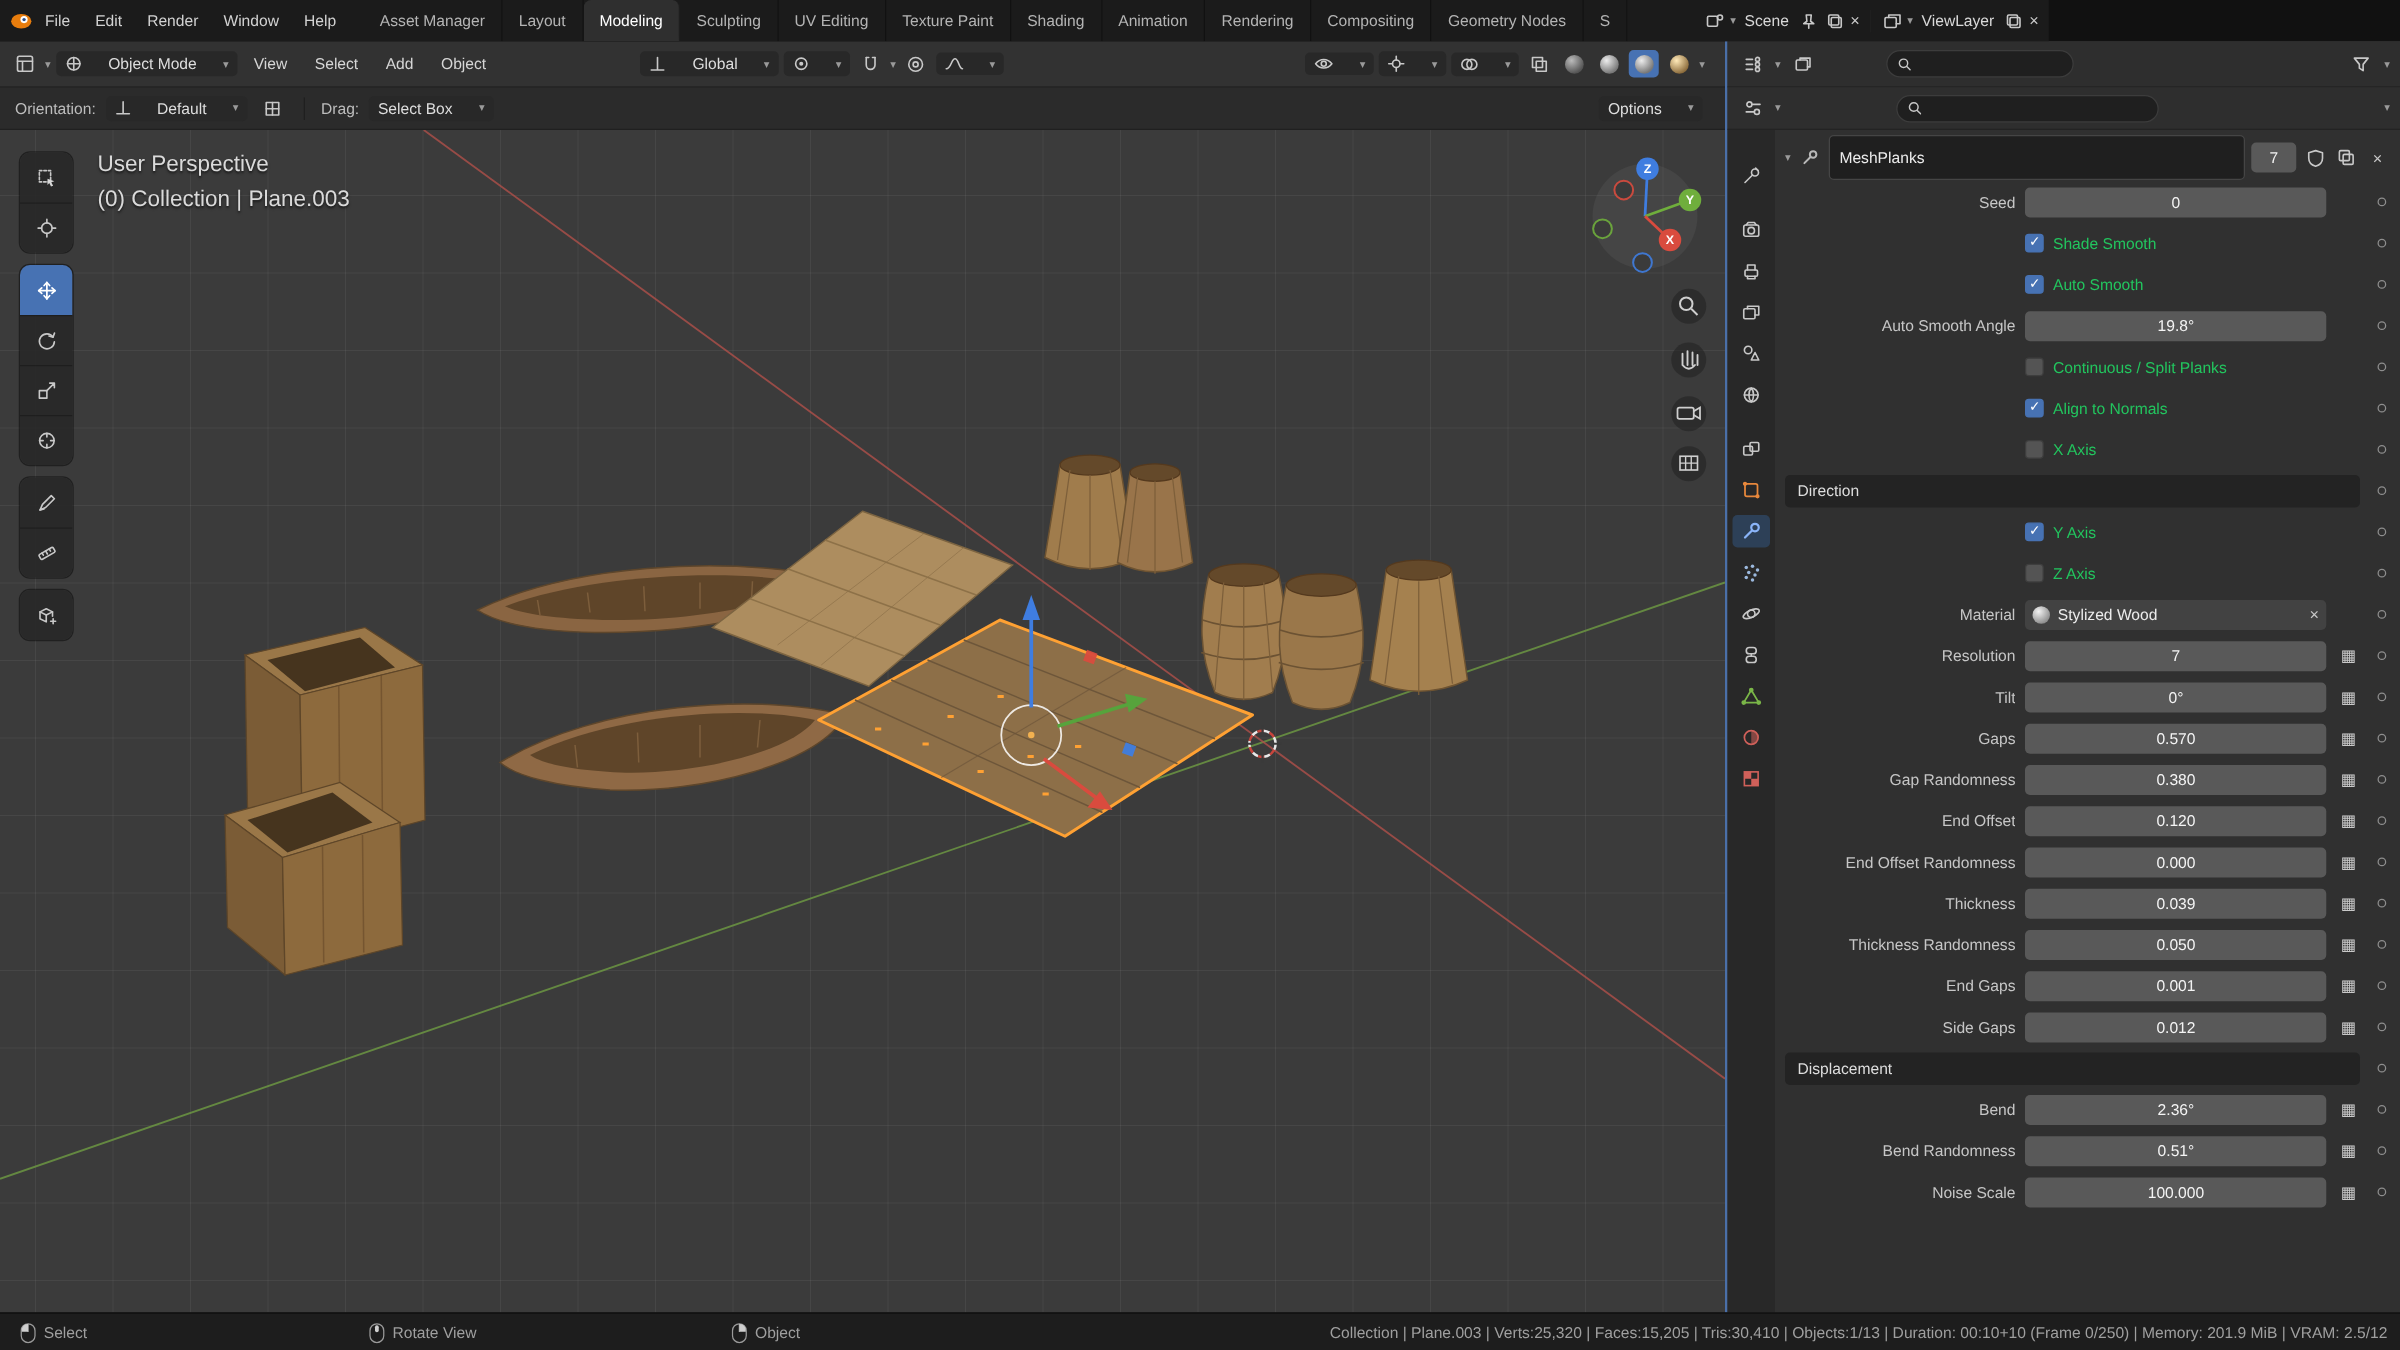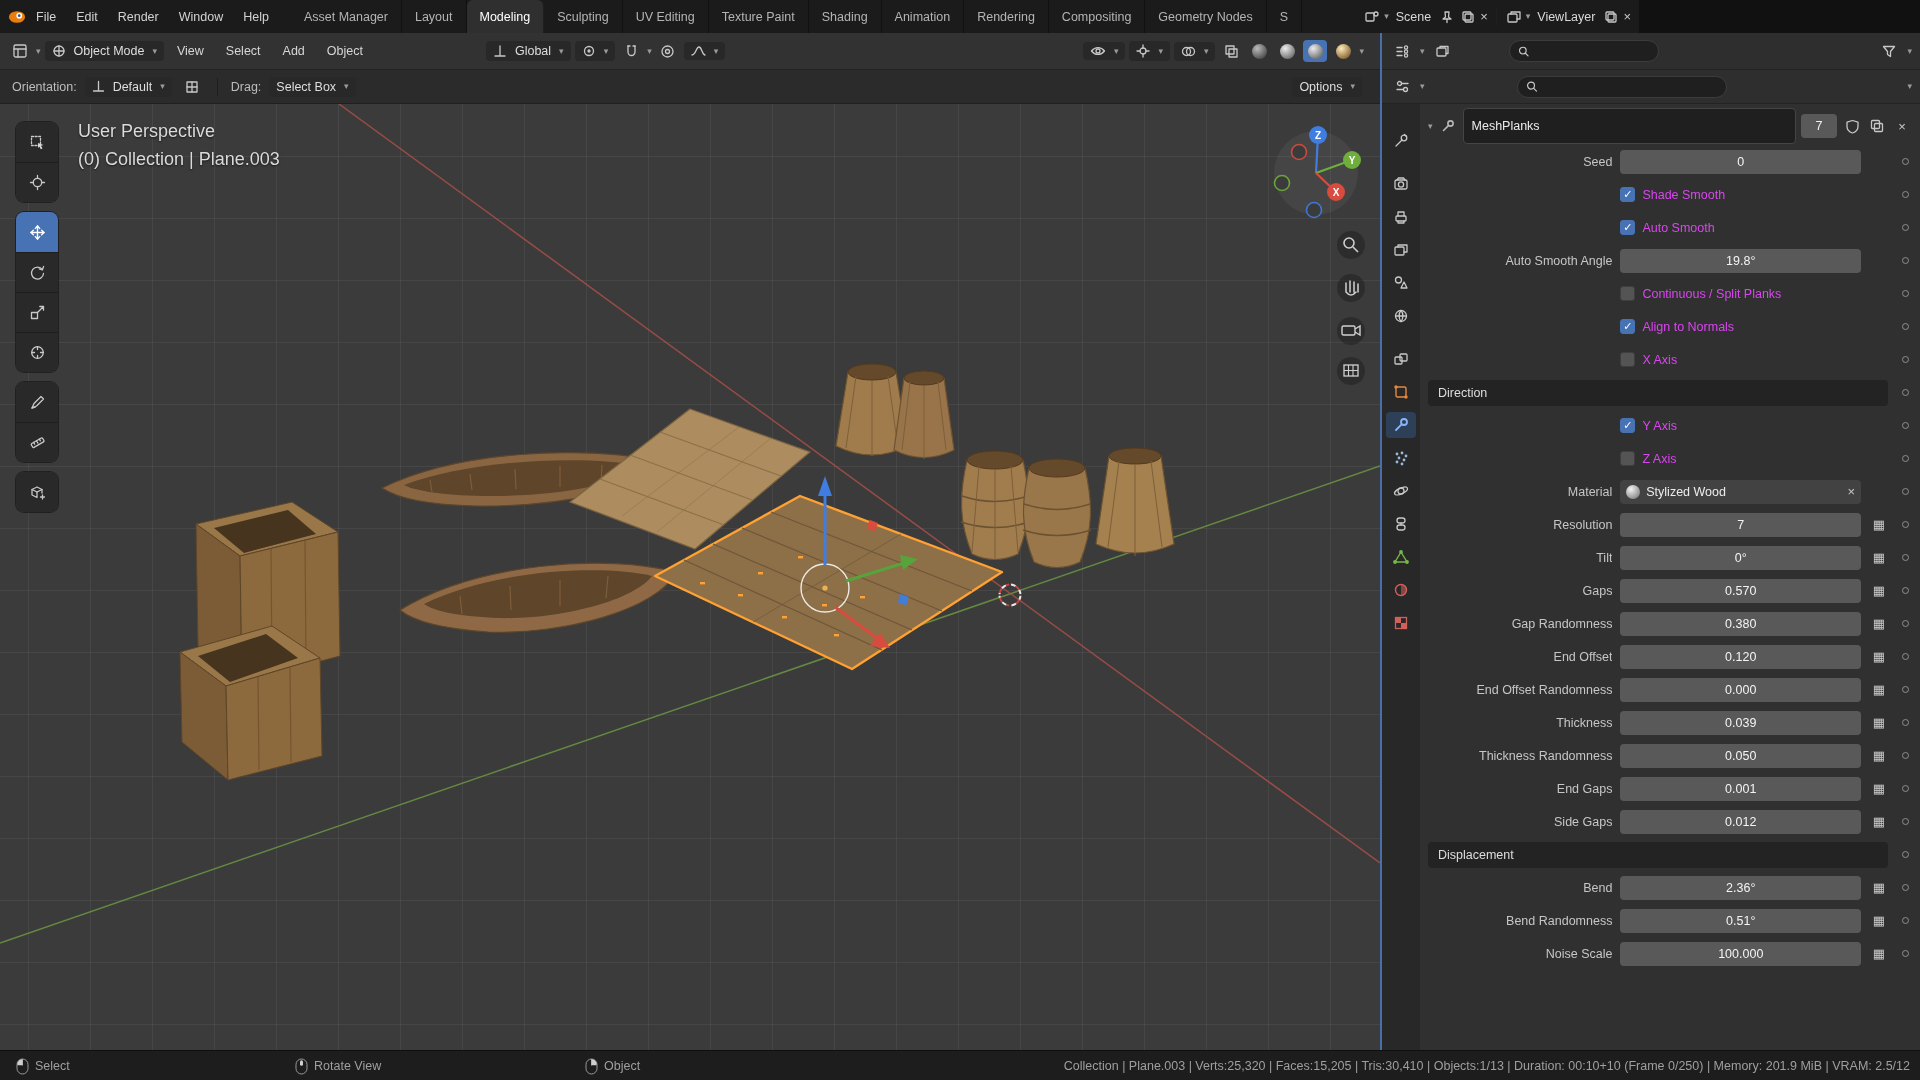--- a/index.html
+++ b/index.html
@@ -15,21 +15,21 @@
   .menu-item{padding:4px 10px;border-radius:4px;color:#d2d2d2;white-space:nowrap}
   .ws-tabs{display:flex;align-items:stretch;height:33px;margin-left:12px;overflow:hidden;flex:0 1 auto;min-width:0}
   .ws-tab{display:flex;align-items:center;padding:0 13px;color:#b4b4b4;white-space:nowrap;border-right:1px solid rgba(0,0,0,.35)}
   .ws-tab.active{background:#2f2f2f;color:#fff;border-radius:6px 6px 0 0}
   .top-right{margin-left:auto;display:flex;align-items:center;gap:3px;white-space:nowrap}
   .tr-label{color:#d8d8d8;padding:0 4px}
   .tr-icon{width:18px;height:18px;display:flex;align-items:center;justify-content:center}
 
   
   #vheader{position:absolute;left:0;top:33px;width:1380px;height:37px;background:#323232;border-bottom:1px solid #232323;display:flex;align-items:center;padding:0 8px;gap:4px;z-index:20}
-  .pill{display:flex;align-items:center;gap:8px;background:#282828;border-radius:4px;padding:3px 7px;color:#dedede;white-space:nowrap}
+  .pill{display:flex;align-items:center;gap:21px;background:#282828;border-radius:4px;padding:3px 7px;color:#dedede;white-space:nowrap}
   .hmenu{padding:4px 9px;color:#d6d6d6}
   .iconbtn{width:24px;height:22px;display:flex;align-items:center;justify-content:center;border-radius:4px}
   .vh-right{margin-left:auto;display:flex;align-items:center;gap:4px;padding-right:8px}
   .sph{width:15px;height:15px;border-radius:50%;background:radial-gradient(circle at 35% 30%,#ececec,#787878 72%)}
   .sph-wrap{display:flex;align-items:center;justify-content:center;width:24px;height:22px;border-radius:4px}
   .sph-wrap.active{background:#4772b3}
 
   
   #tsettings{position:absolute;left:0;top:70px;width:1380px;height:34px;background:#2b2b2b;border-bottom:1px solid #202020;display:flex;align-items:center;gap:8px;padding:0 12px;z-index:20}
   .ts-label{color:#bdbdbd}
@@ -72,21 +72,21 @@
 
   .prow{height:27px;margin:0 6px 6px 8px;display:flex;align-items:center;gap:8px}
   .plabel{width:190px;text-align:right;color:#c6c6c6;white-space:nowrap;overflow:hidden}
   .pctrl{width:248px;height:24px;display:flex;align-items:center}
   .pctrl.slider{background:#595959;border-radius:4px;justify-content:center;color:#f4f4f4}
   .pctrl.check{gap:7px}
   .cb{width:15px;height:15px;border-radius:3px;background:#545454;border:1px solid #3e3e3e;display:flex;align-items:center;justify-content:center;flex:0 0 auto}
   .cb .tick{display:none;color:#fff;font-size:11px;line-height:1}
   .cb.checked{background:#4772b3;border-color:#4772b3}
   .cb.checked .tick{display:block}
-  .cblabel{color:#d946ef;white-space:nowrap}
+  .cblabel{color:#22c55e;white-space:nowrap}
   .pattr{width:20px;display:flex;align-items:center;justify-content:center}
   .attr{color:#c9c9c9;font-size:13px;line-height:1}
   .pdec{width:18px;display:flex;align-items:center;justify-content:center}
   .dot{width:7px;height:7px;border:1.5px solid #8e8e8e;border-radius:50%}
   .psection{flex:1;height:26px;background:#232323;border-radius:4px;display:flex;align-items:center;padding-left:10px;color:#dedede}
   .pctrl.matfield{background:#424242;border-radius:4px;gap:6px;padding:0 6px}
   .matball{width:14px;height:14px;border-radius:50%;background:radial-gradient(circle at 35% 30%,#f2f2f2,#8d8d8d 75%);flex:0 0 auto}
   .matname{flex:1;color:#ececec;white-space:nowrap;overflow:hidden}
 
   

